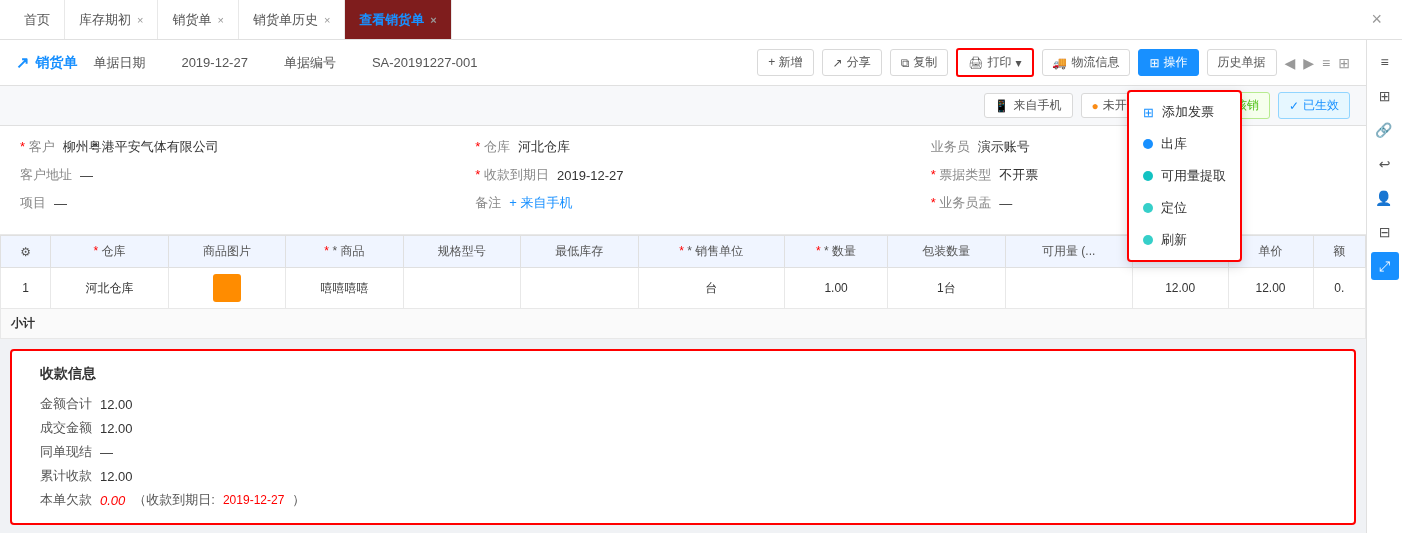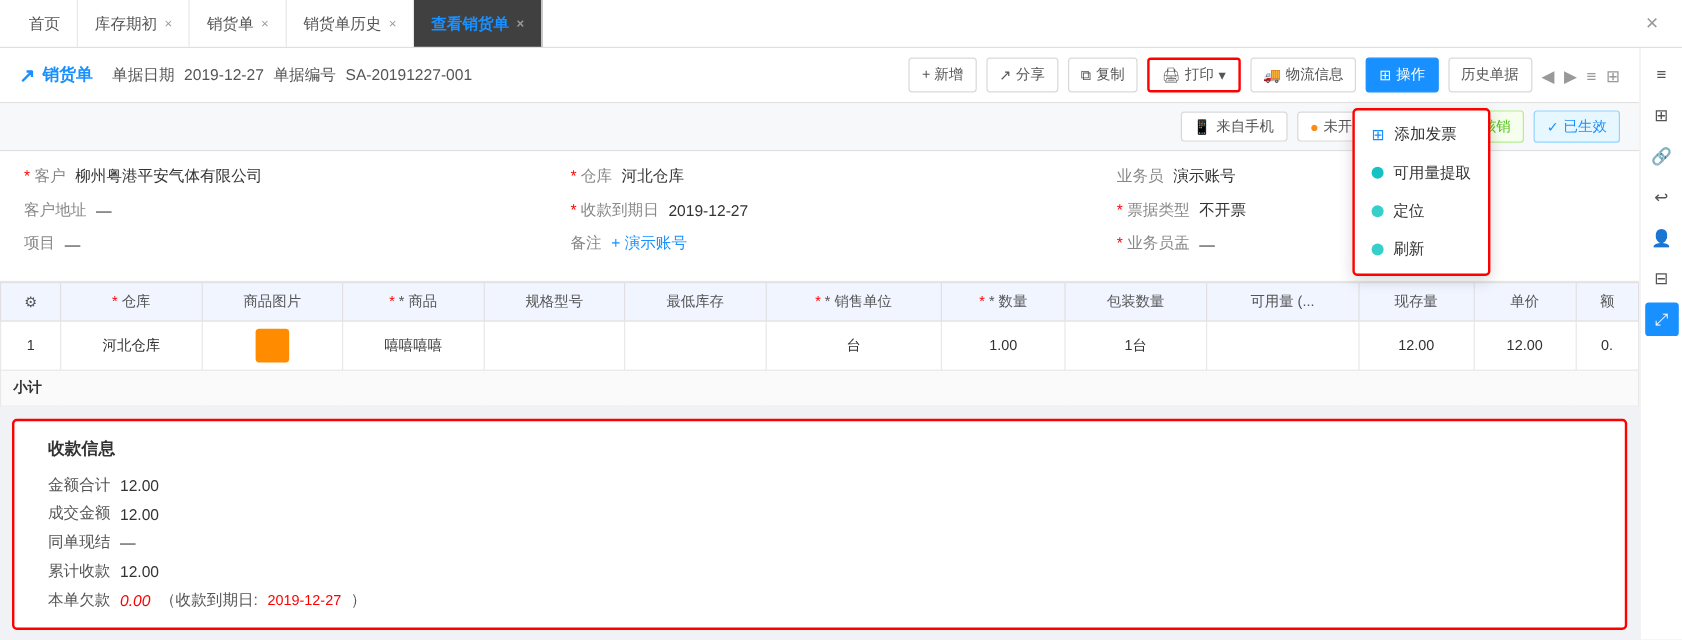--- a/index.html
+++ b/index.html
@@ -28,24 +28,24 @@
     
     .content-area { flex: 1; overflow: auto; background: #f0f2f5; padding: 0; }
 
     
     .doc-header {
       background: #fff; padding: 8px 16px; border-bottom: 1px solid #e0e0e0;
       display: flex; align-items: center; justify-content: space-between;
     }
     .doc-header-left { display: flex; align-items: center; gap: 16px; }
     .doc-type-badge { display: flex; align-items: center; gap: 6px; color: #1890ff; font-weight: bold; font-size: 14px; }
-    .doc-meta { display: flex; align-items: center; gap: 8px; font-size: 13px; color: #555; }
+    .doc-meta { display: flex; align-items: center; gap: 36px; font-size: 13px; color: #555; }
     .doc-meta span { white-space: nowrap; }
 
-    .doc-toolbar { display: flex; gap: 8px; padding-left: 40px; }
+    .doc-toolbar { display: flex; align-items: center; gap: 8px; padding-left: 40px; }
     .toolbar-btn {
       display: flex; align-items: center; gap: 4px; padding: 4px 10px;
       border: 1px solid #d9d9d9; border-radius: 3px; background: #fff;
       cursor: pointer; font-size: 12px; color: #555; white-space: nowrap;
     }
     .toolbar-btn.active-btn { background: #1890ff; color: #fff; border-color: #1890ff; }
 
     .status-btn {
       display: flex; align-items: center; gap: 4px; padding: 4px 10px;
       border-radius: 3px; font-size: 12px; cursor: pointer; white-space: nowrap;
@@ -154,21 +154,21 @@
       <span class="close-btn">×</span>
     </div>
     <div class="tab-item">
       <span>销货单</span>
       <span class="close-btn">×</span>
     </div>
     <div class="tab-item">
       <span>销货单历史</span>
       <span class="close-btn">×</span>
     </div>
-    <div class="tab-item active" style="background:#404040;">
+    <div class="tab-item active" style="background:#7f1d1d;">
       <span>查看销货单</span>
       <span class="close-btn">×</span>
     </div>
     <div class="tab-close-all" style="margin-left:auto; font-size:18px; color:#999; padding-right:10px;">×</div>
   </div>
 
   <div class="main-container">
     <div class="content-area">
 
       <div class="doc-header">
@@ -269,21 +269,21 @@
             <span class="form-value">不开票</span>
           </div>
         </div>
         <div class="form-row">
           <div class="form-field">
             <span class="form-label">项目</span>
             <span class="form-value">—</span>
           </div>
           <div class="form-field">
             <span class="form-label">备注</span>
-            <span class="form-link">+ 演示账号</span>
+            <span class="form-link">+ 来自手机</span>
           </div>
           <div class="form-field">
             <span class="form-label required">业务员盂</span>
             <span class="form-value">—</span>
           </div>
         </div>
       </div>
 
       <div class="table-section scroll-section">
         <table class="data-table">
@@ -376,20 +376,24 @@
       <div class="sidebar-icon active-sidebar">⤢</div>
     </div>
   </div>
 
   <div class="dropdown-menu" style="position:absolute; right:160px; top:90px;">
     <div class="dropdown-item">
       <span style="color:#1890ff; font-size:13px;">⊞</span>
       <span>添加发票</span>
     </div>
     <div class="dropdown-item">
+      <span class="dropdown-dot blue"></span>
+      <span>出库</span>
+    </div>
+    <div class="dropdown-item">
       <span class="dropdown-dot teal"></span>
       <span>可用量提取</span>
     </div>
     <div class="dropdown-item">
       <span class="dropdown-dot cyan"></span>
       <span>定位</span>
     </div>
     <div class="dropdown-item">
       <span class="dropdown-dot cyan"></span>
       <span>刷新</span>

